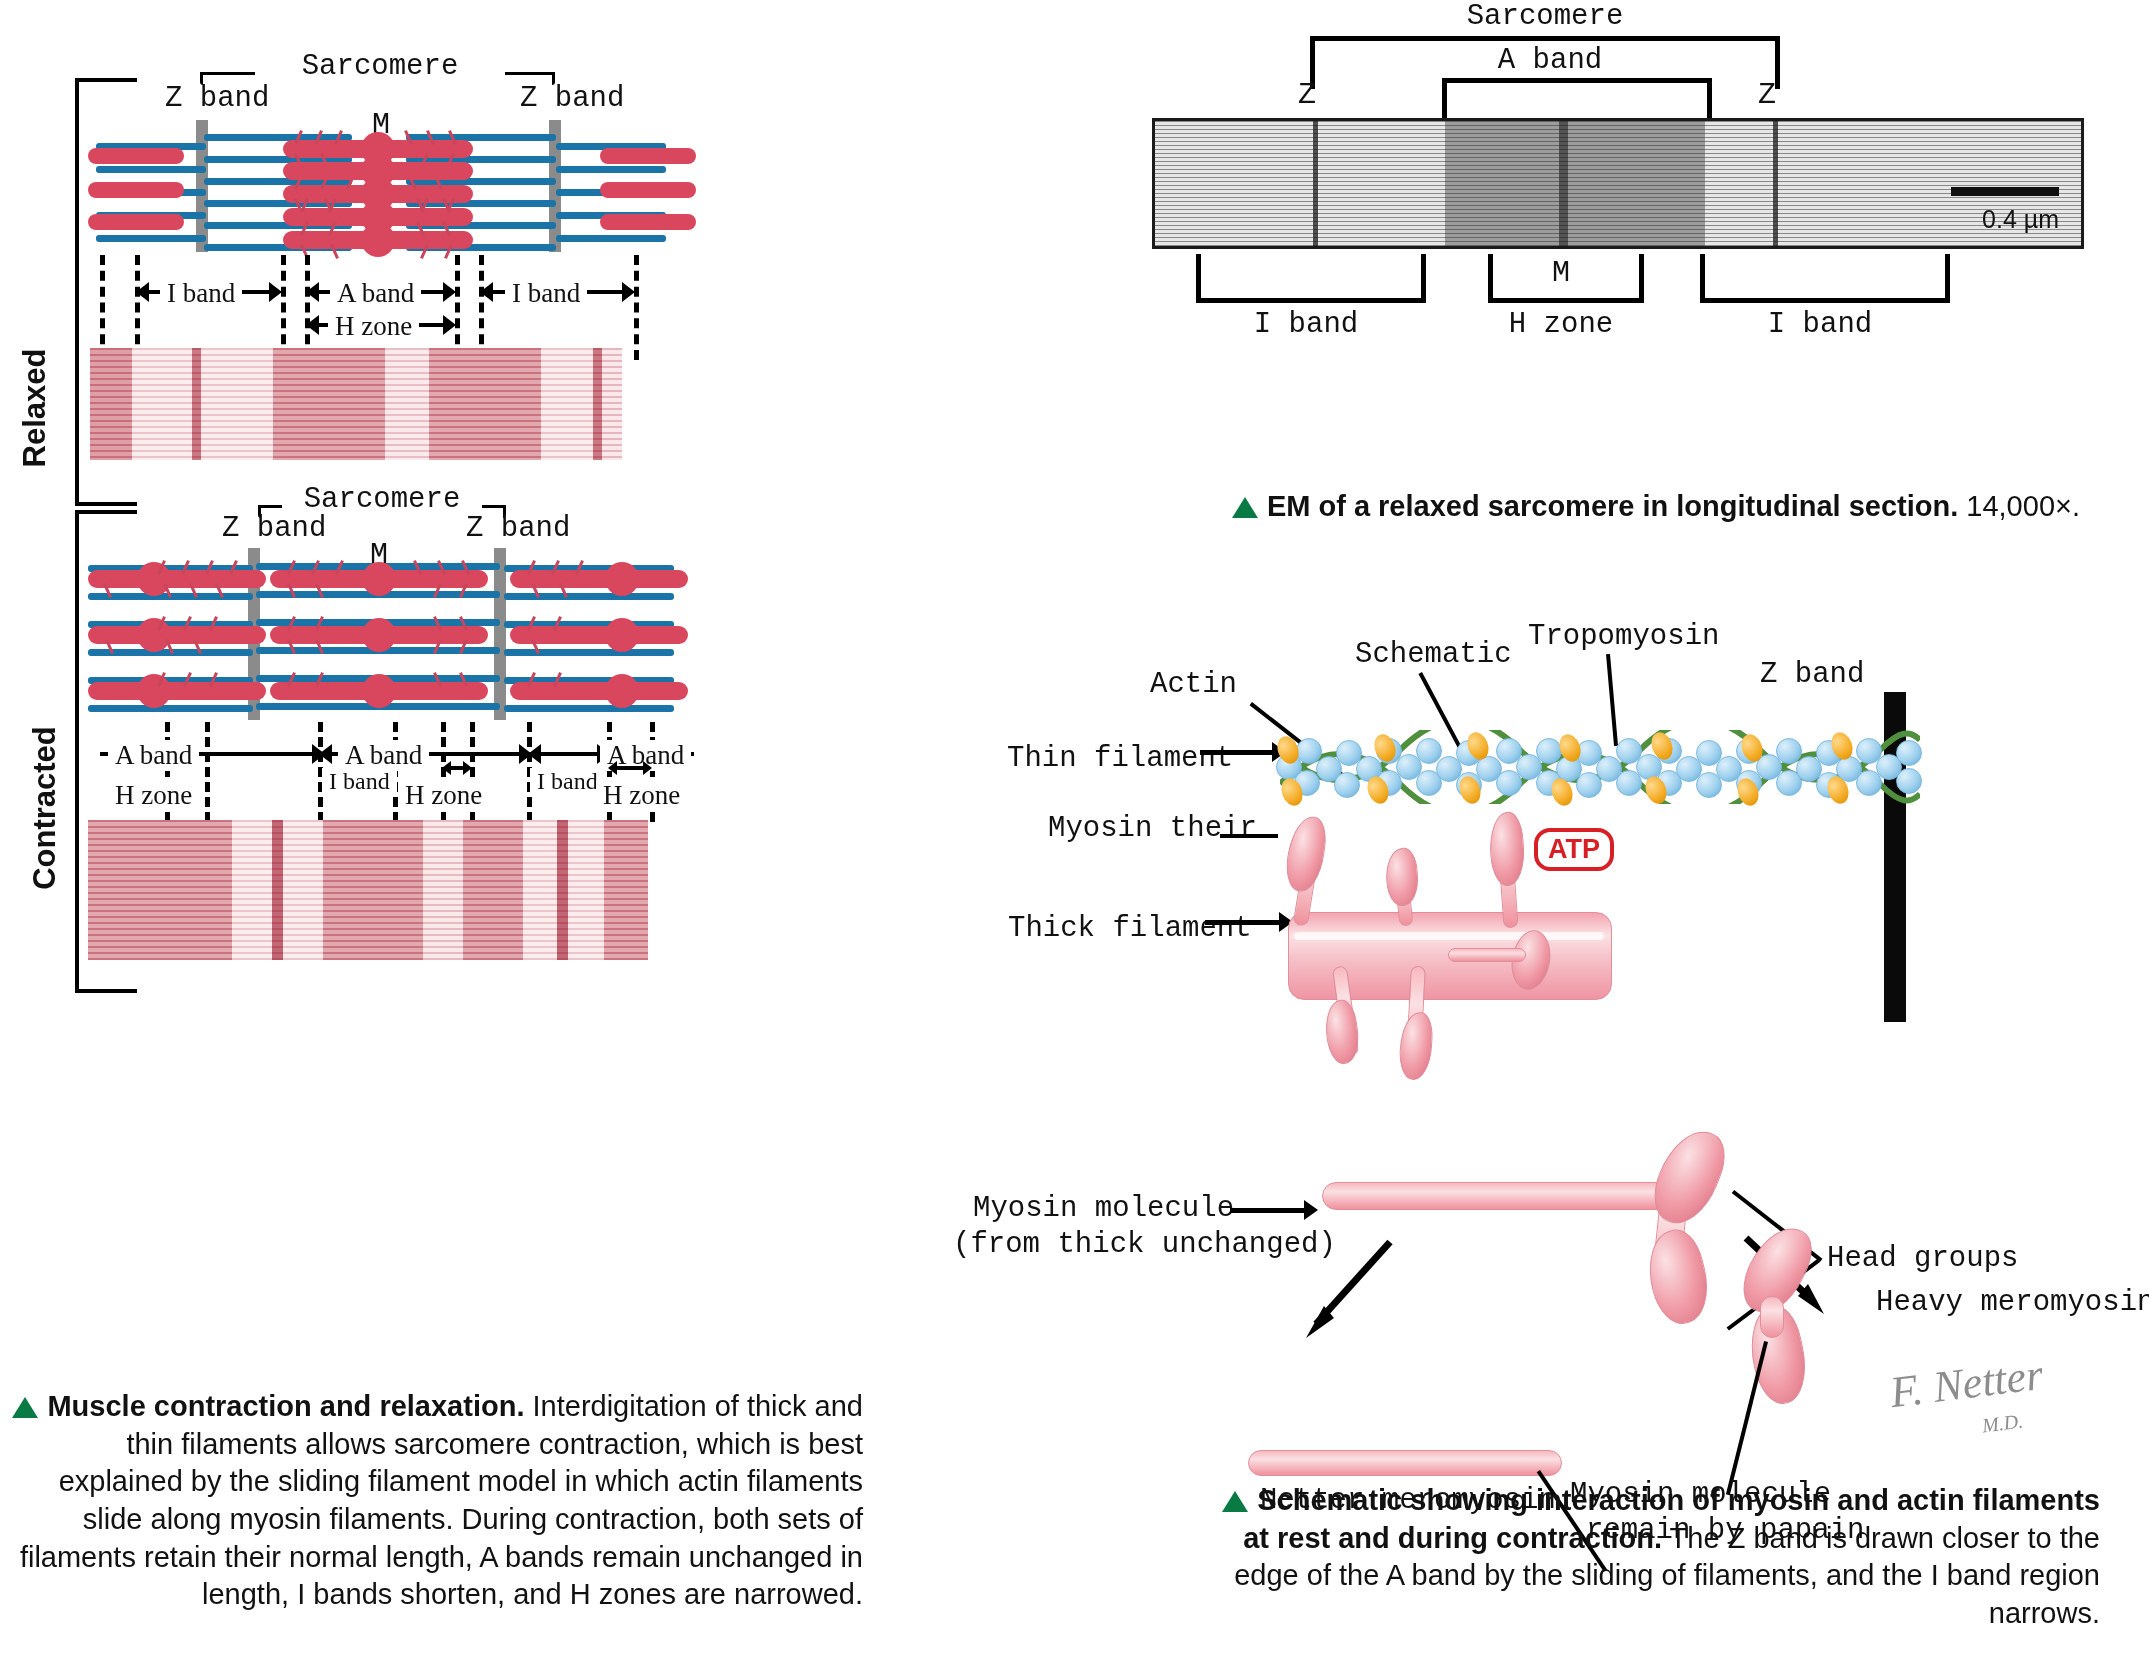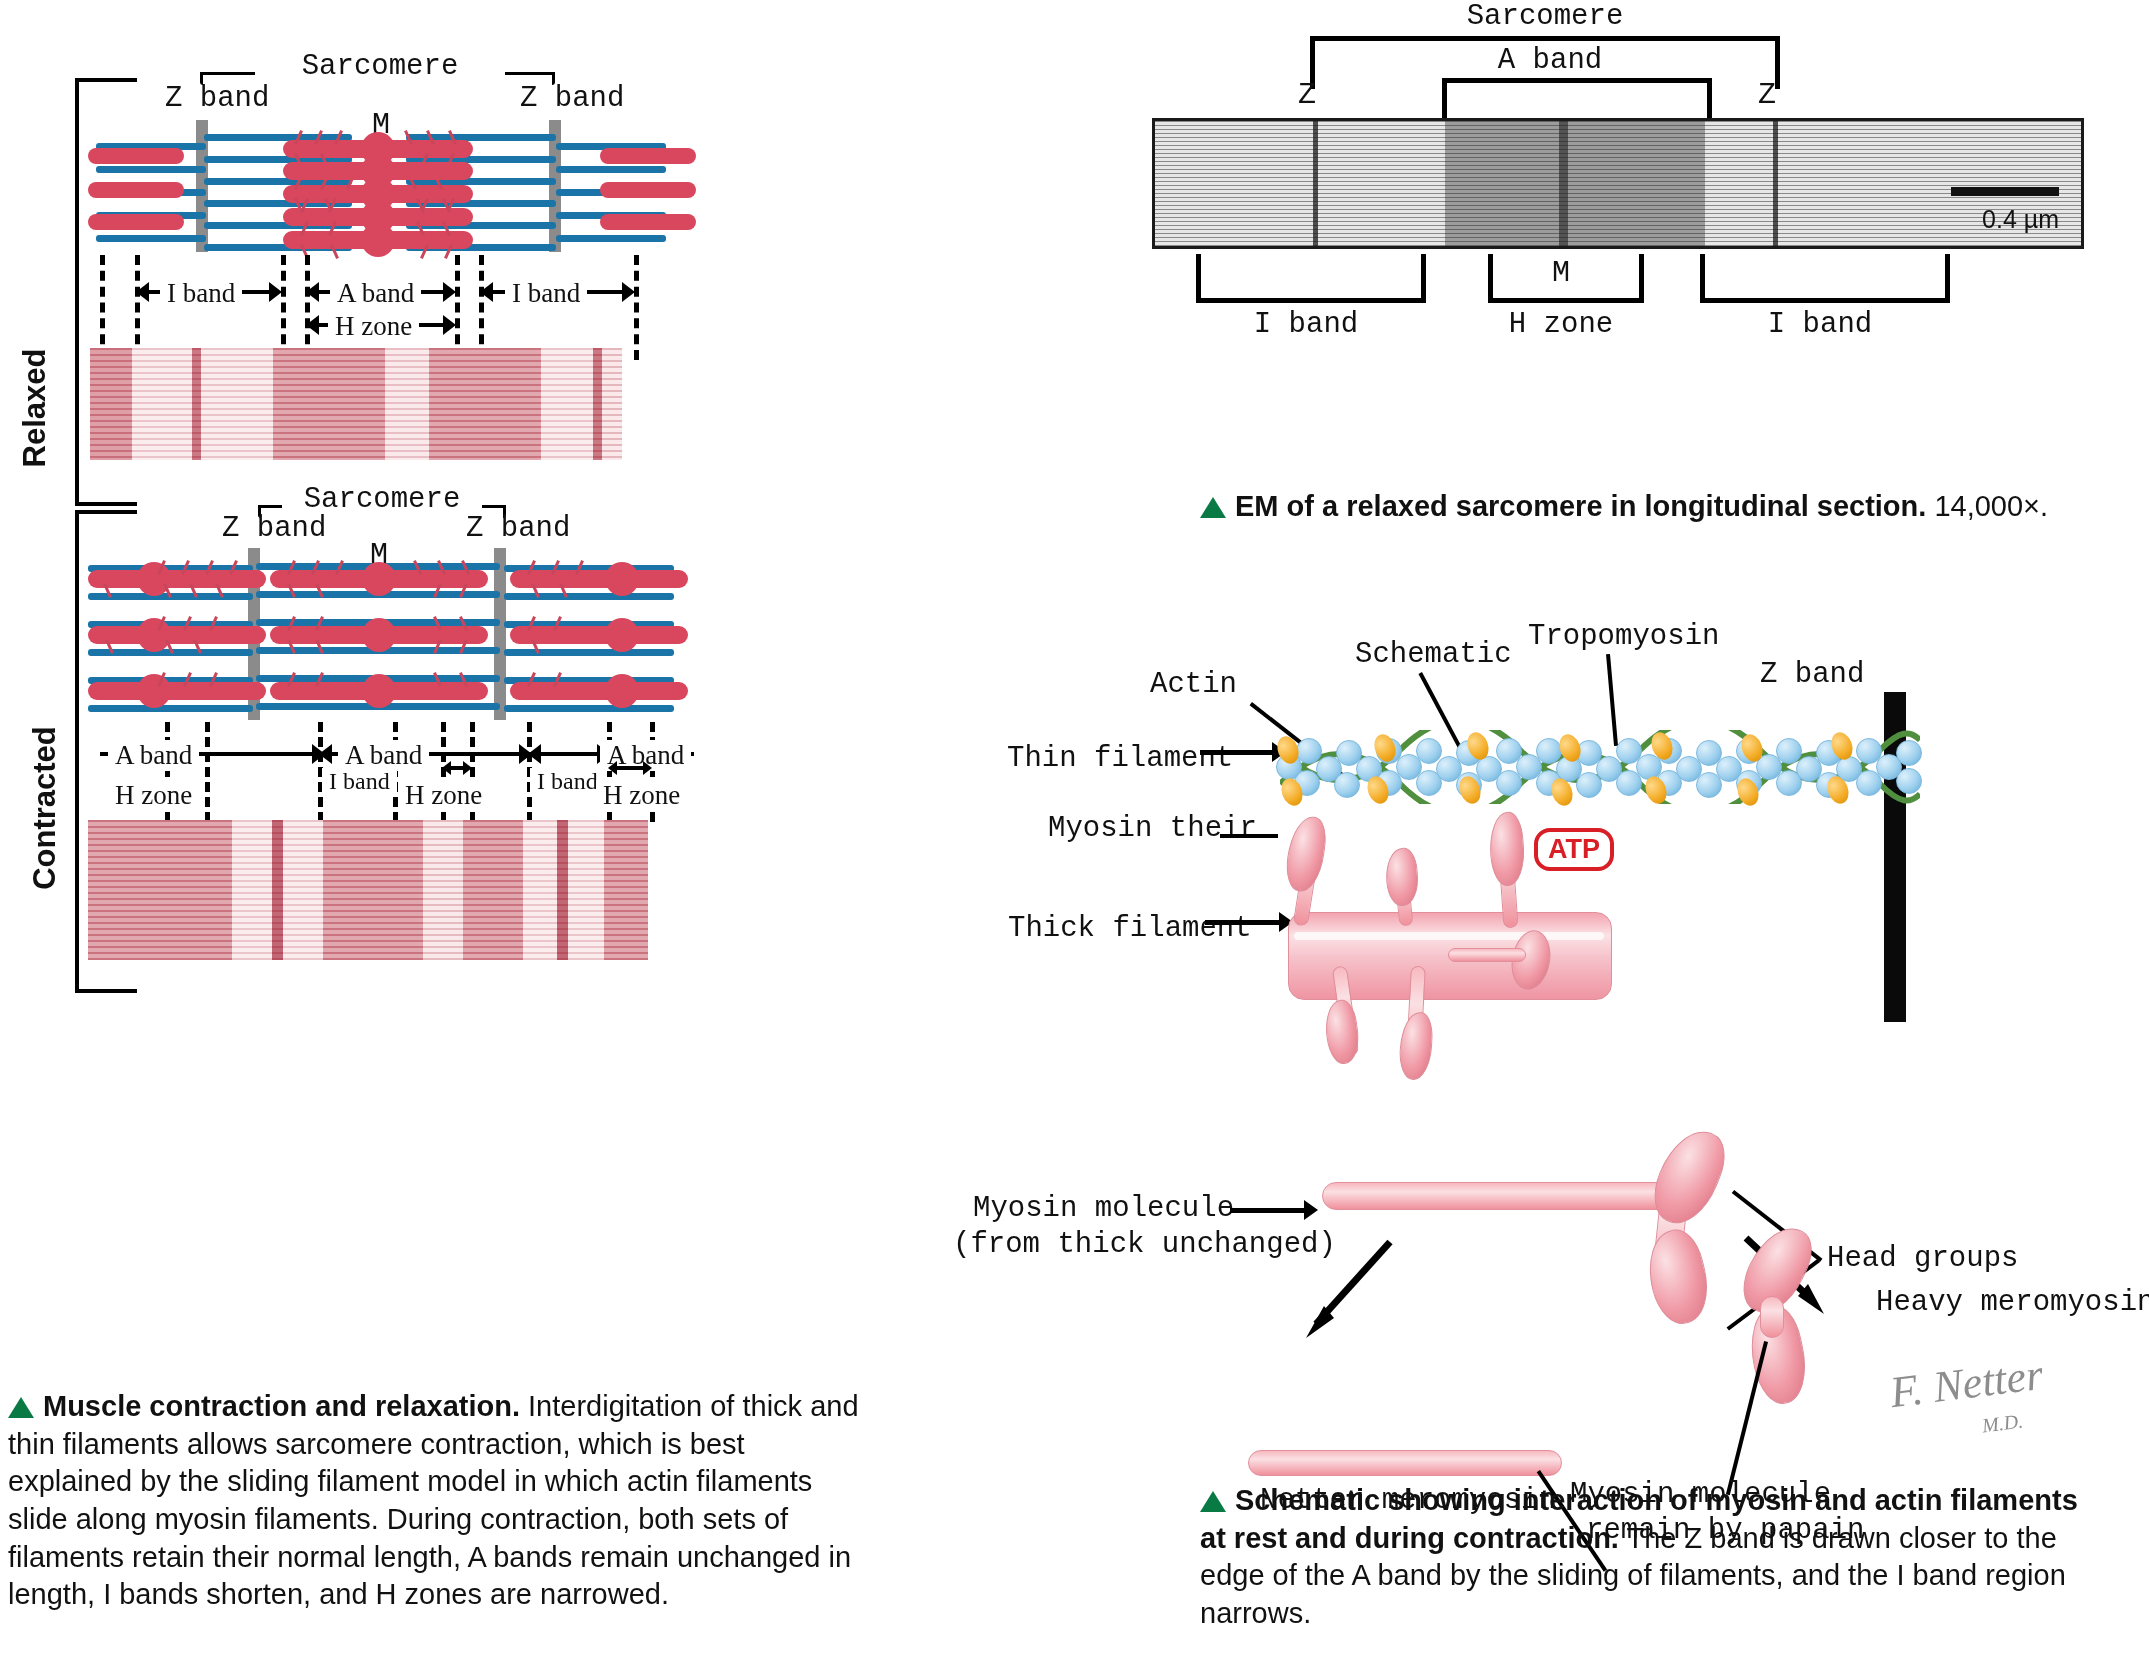--- a/index.html
+++ b/index.html
@@ -44,21 +44,21 @@
   .ptr{position:absolute;height:20px;}
   .ptr .ln{position:absolute;left:0;right:11px;top:8px;height:5px;background:#000;}
   .ptr .hd{position:absolute;right:0;top:0;width:0;height:0;
            border-top:10px solid transparent;border-bottom:10px solid transparent;
            border-left:14px solid #000;}
 
   .lbl{position:absolute;font-family:Liberation Mono, monospace;white-space:nowrap;}
 
   
   .caption{position:absolute;font-family:"Liberation Sans",sans-serif;
-           font-size:29px;line-height:1.30;color:#111;}
+           font-size:29px;line-height:1.30;color:#111;text-align:right;}
   .caption b{font-weight:bold;}
   .tri{display:inline-block;width:0;height:0;vertical-align:-2px;
        border-left:13px solid transparent;border-right:13px solid transparent;
        border-bottom:21px solid #0a7a45;margin-right:9px;}
 
   
   .vlabel{position:absolute;font-family:"Liberation Sans",sans-serif;font-weight:bold;
           font-size:31px;transform:rotate(-90deg);transform-origin:50% 50%;
           white-space:nowrap;}
 

